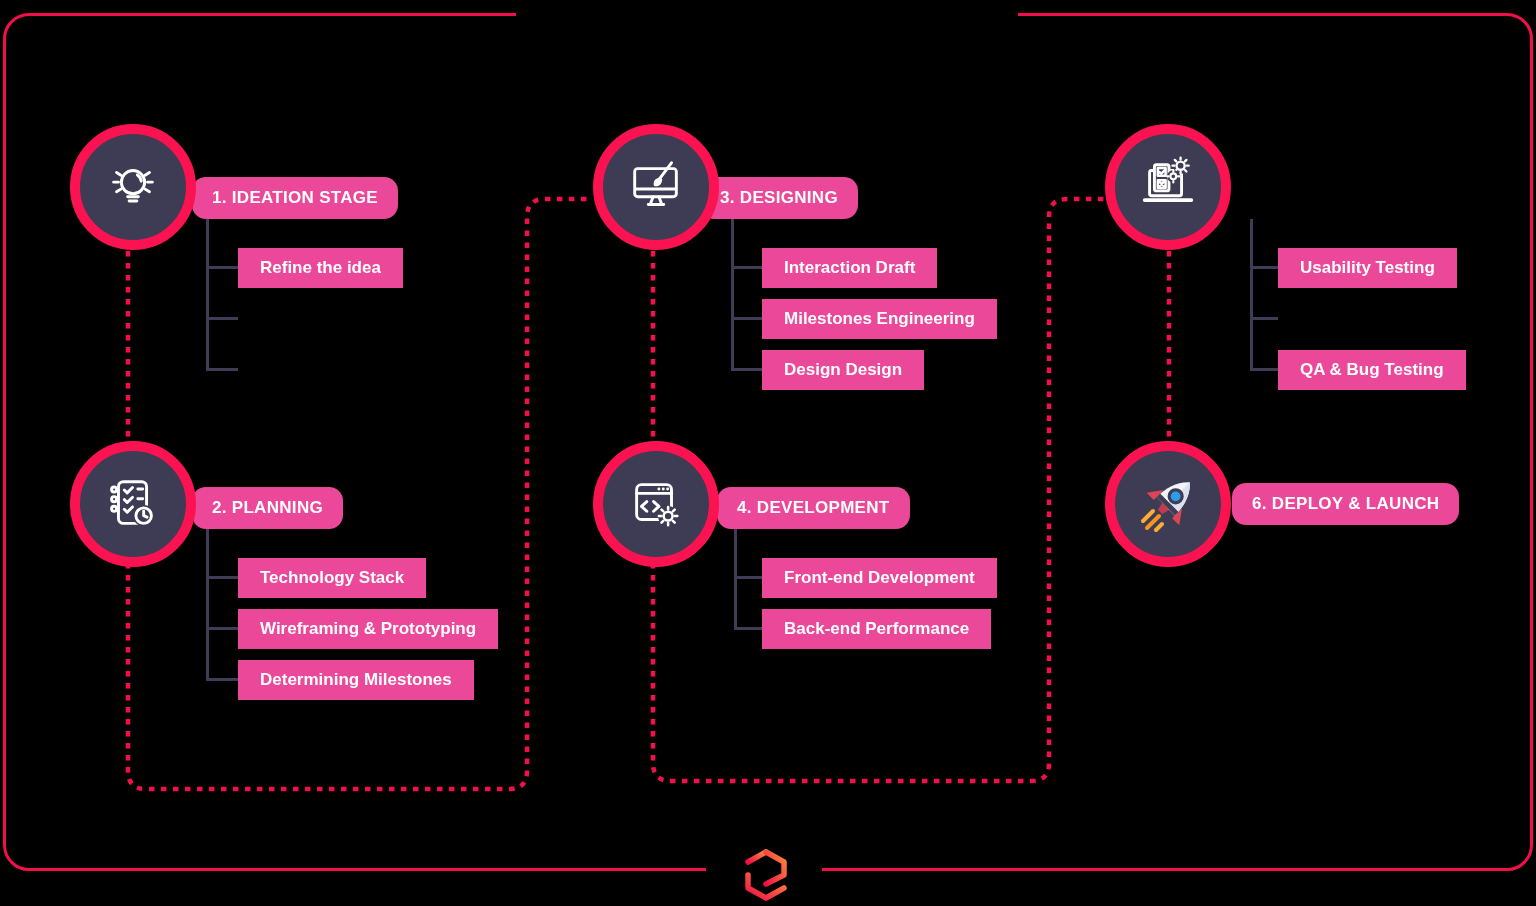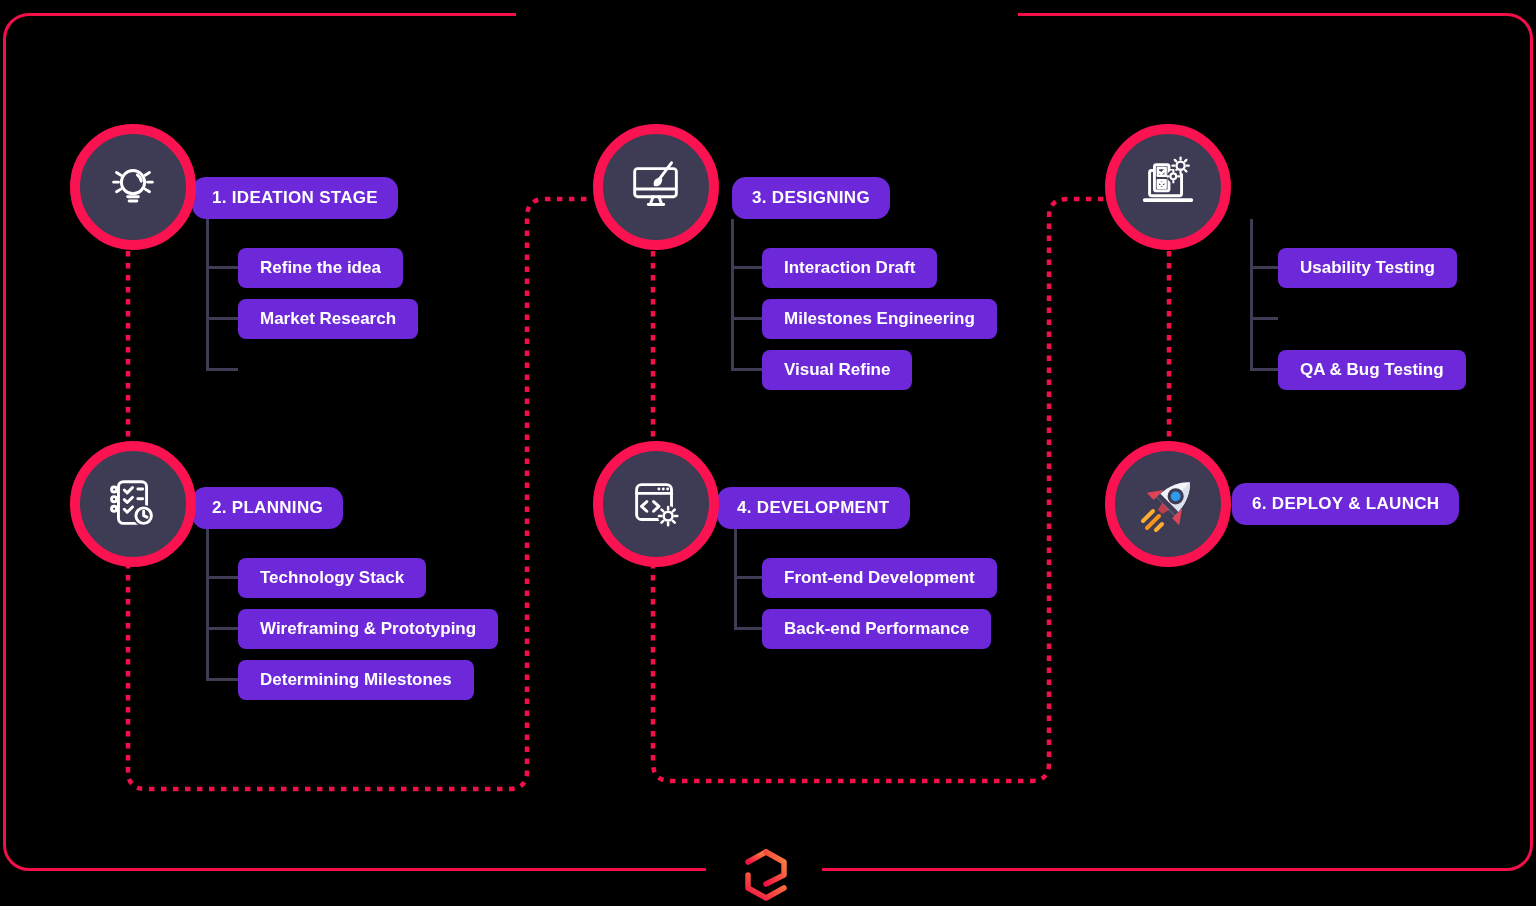--- a/index.html
+++ b/index.html
@@ -9,25 +9,25 @@
   .frame{position:absolute;left:3px;top:13px;width:1524px;height:852px;
          border:3px solid #F20F4A;border-radius:26px;}
   .gapcover{position:absolute;background:#000;}
   
   .flow{position:absolute;left:0;top:0;}
   
   .branch-v,.branch-h{position:absolute;background:#3F3D55;}
   .branch-v{width:3px;}
   .branch-h{height:3px;}
   
-  .pill{position:absolute;background:#6d28d9;color:#FFFFFF;font-weight:bold;
+  .pill{position:absolute;background:#ec4899;color:#FFFFFF;font-weight:bold;
         white-space:nowrap;}
   .pill.title{height:42px;line-height:42px;border-radius:14px;padding:0 20px;
               font-size:17px;letter-spacing:.3px;}
-  .pill.sub{height:40px;line-height:40px;border-radius:8px;padding:0 22px;font-size:17px;}
+  .pill.sub{height:40px;line-height:40px;border-radius:0;padding:0 22px;font-size:17px;}
   
   .node{position:absolute;width:106px;height:106px;border-radius:50%;
         background:#3E3C54;border:10px solid #FB1250;
         display:flex;align-items:center;justify-content:center;}
   .node svg{display:block;}
   .ico{stroke:#FFFFFF;stroke-width:3;fill:none;stroke-linecap:round;stroke-linejoin:round;}
   
   .logo{position:absolute;left:742px;top:848px;}
 </style>
 </head>
@@ -42,39 +42,38 @@
       <path d="M1169 251 L1169 440"></path>
     </g>
   </svg>
 
   <div class="branch-v" style="left:206px;top:219px;height:151px"></div>
   <div class="branch-h" style="left:206px;top:266px;width:32px"></div>
   <div class="branch-h" style="left:206px;top:317px;width:32px"></div>
   <div class="branch-h" style="left:206px;top:368px;width:32px"></div>
   <div class="pill title" style="left:192px;top:177px">1. IDEATION STAGE</div>
   <div class="pill sub" style="left:238px;top:248px">Refine the idea</div>
-  <div class="pill sub" style="left:238px;top:299px">Market Research</div>
 
   <div class="branch-v" style="left:206px;top:529px;height:151px"></div>
   <div class="branch-h" style="left:206px;top:576px;width:32px"></div>
   <div class="branch-h" style="left:206px;top:627px;width:32px"></div>
   <div class="branch-h" style="left:206px;top:678px;width:32px"></div>
   <div class="pill title" style="left:192px;top:487px">2. PLANNING</div>
   <div class="pill sub" style="left:238px;top:558px">Technology Stack</div>
   <div class="pill sub" style="left:238px;top:609px">Wireframing &amp; Prototyping</div>
   <div class="pill sub" style="left:238px;top:660px">Determining Milestones</div>
 
   <div class="branch-v" style="left:731px;top:219px;height:151px"></div>
   <div class="branch-h" style="left:731px;top:266px;width:31px"></div>
   <div class="branch-h" style="left:731px;top:317px;width:31px"></div>
   <div class="branch-h" style="left:731px;top:368px;width:31px"></div>
-  <div class="pill title" style="left:732px;top:177px">3. DESIGNING</div>
+  <div class="pill title" style="left:700px;top:177px">3. DESIGNING</div>
   <div class="pill sub" style="left:762px;top:248px">Interaction Draft</div>
   <div class="pill sub" style="left:762px;top:299px">Milestones Engineering</div>
-  <div class="pill sub" style="left:762px;top:350px">Visual Refine</div>
+  <div class="pill sub" style="left:762px;top:350px">Design Design</div>
 
   <div class="branch-v" style="left:734px;top:529px;height:100px"></div>
   <div class="branch-h" style="left:734px;top:576px;width:28px"></div>
   <div class="branch-h" style="left:734px;top:627px;width:28px"></div>
   <div class="pill title" style="left:717px;top:487px">4. DEVELOPMENT</div>
   <div class="pill sub" style="left:762px;top:558px">Front-end Development</div>
   <div class="pill sub" style="left:762px;top:609px">Back-end Performance</div>
 
   <div class="branch-v" style="left:1250px;top:219px;height:151px"></div>
   <div class="branch-h" style="left:1250px;top:266px;width:28px"></div>

